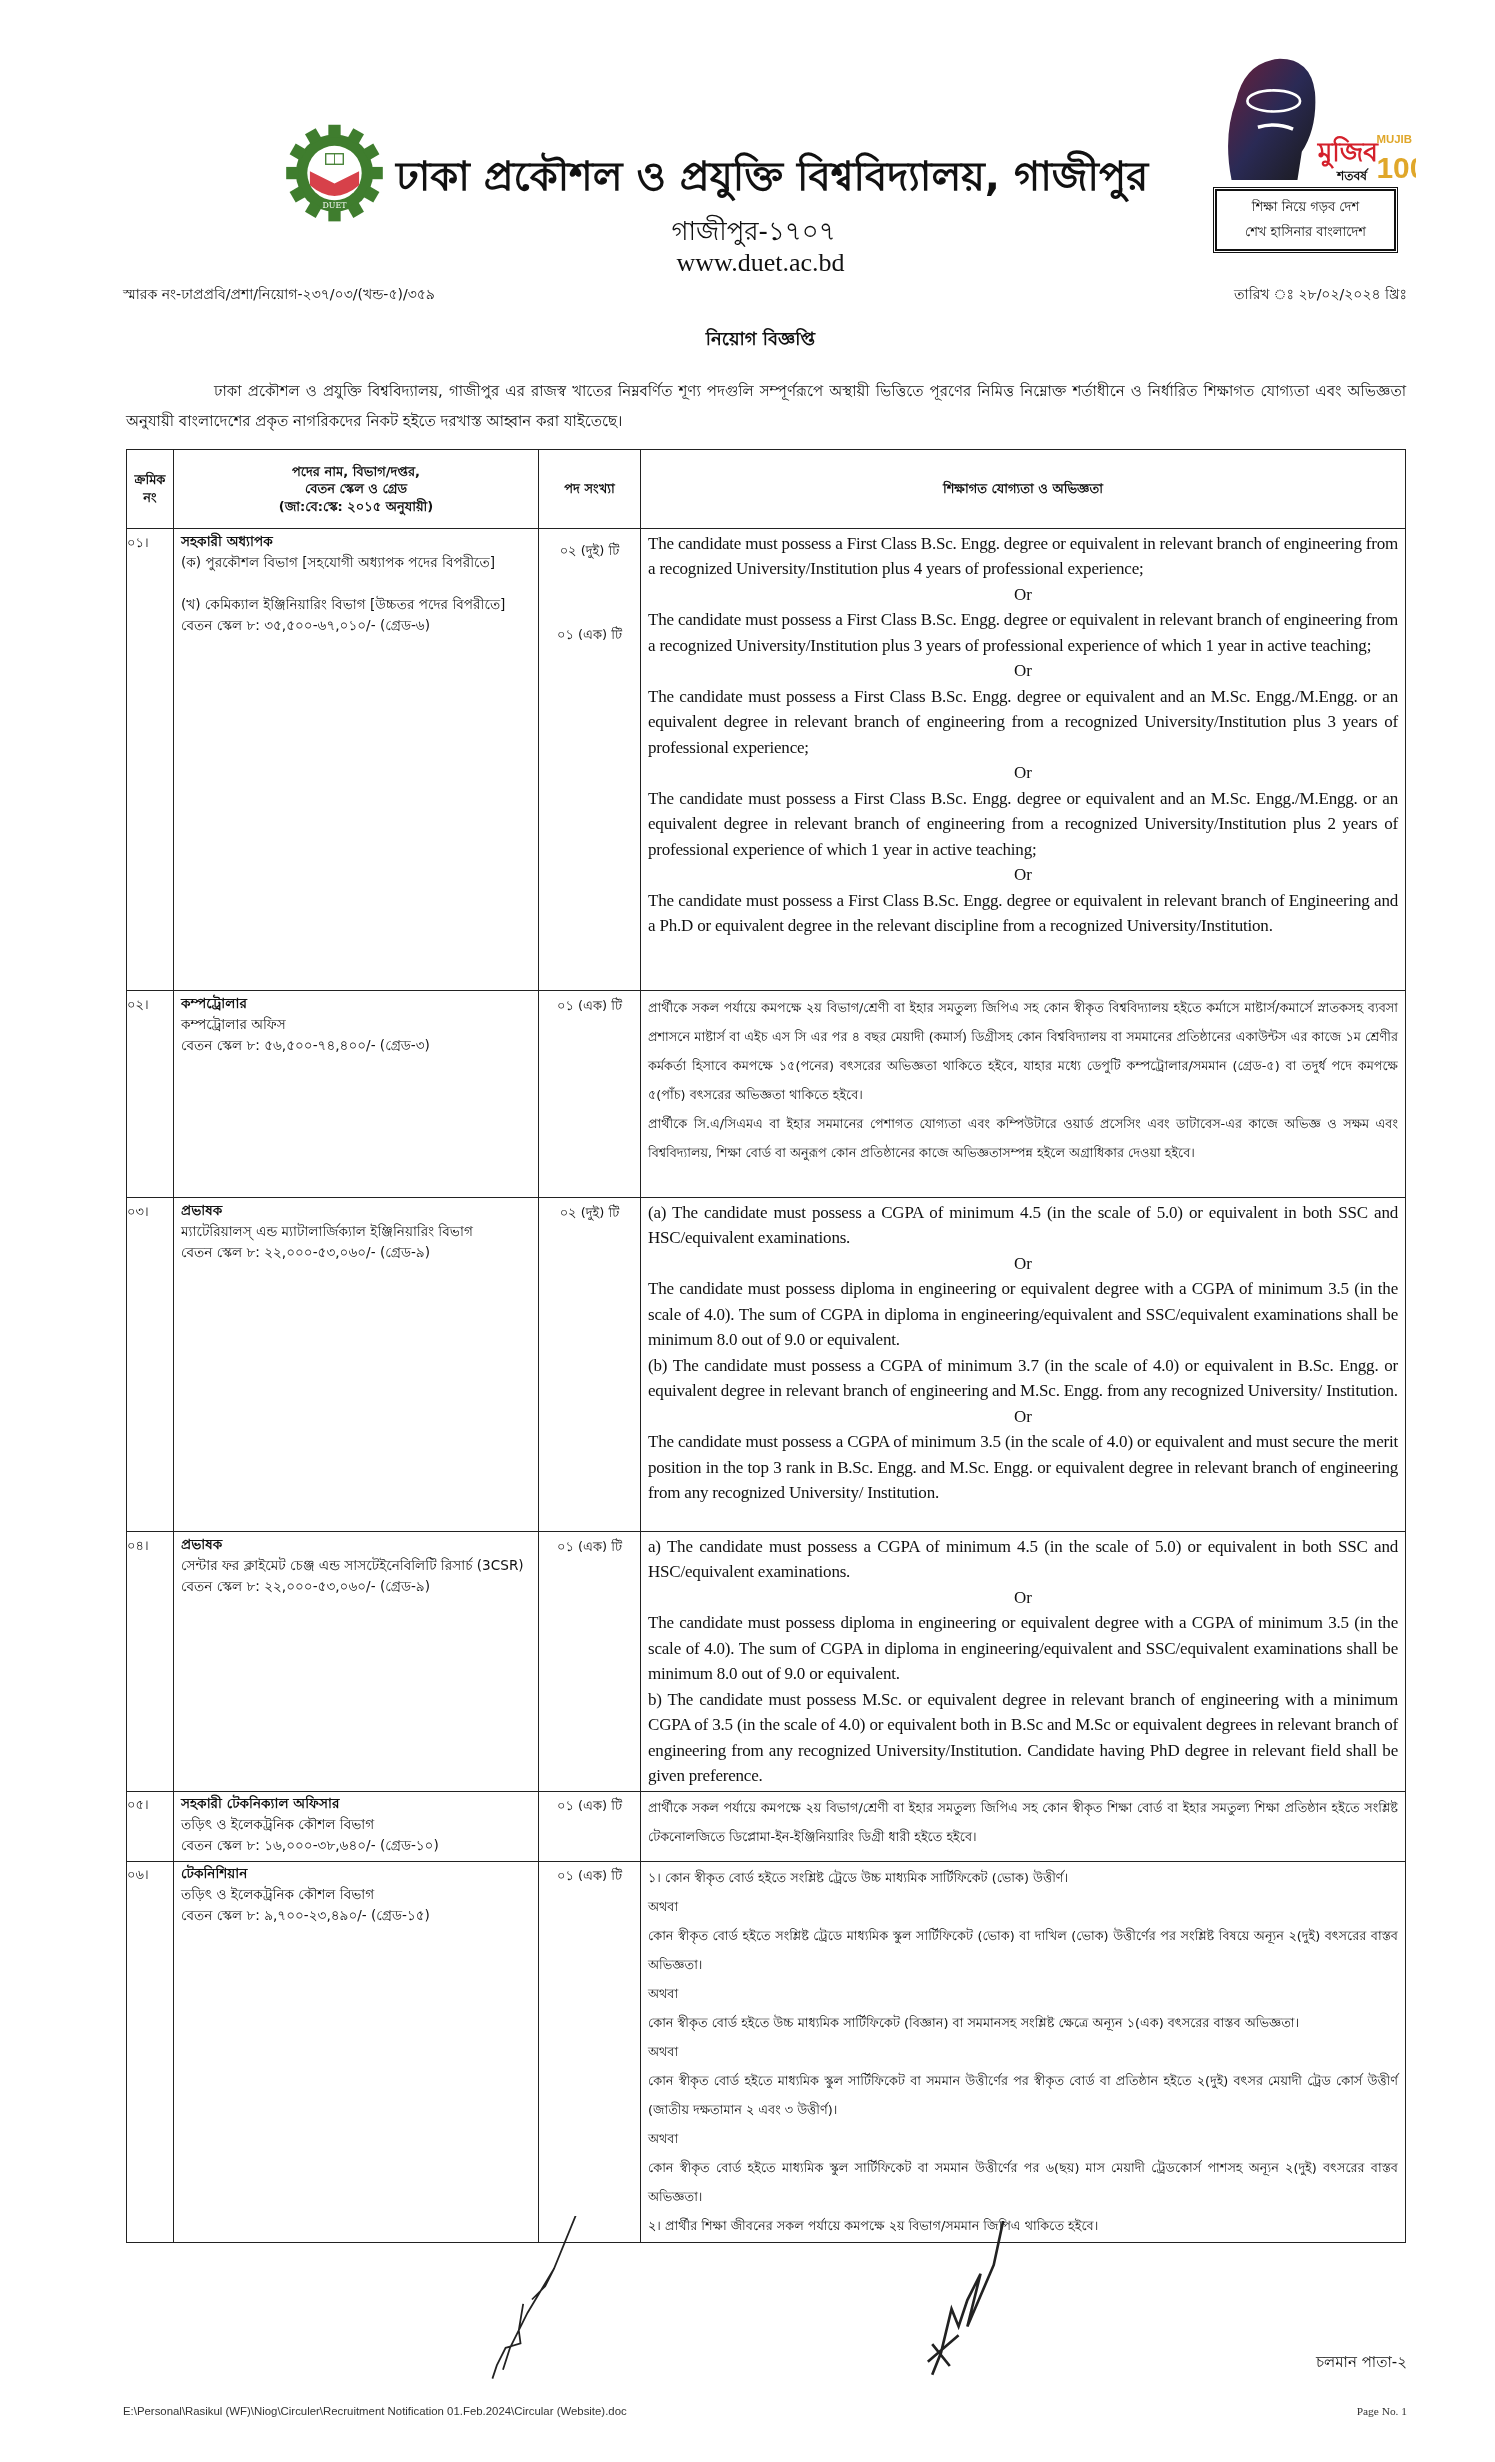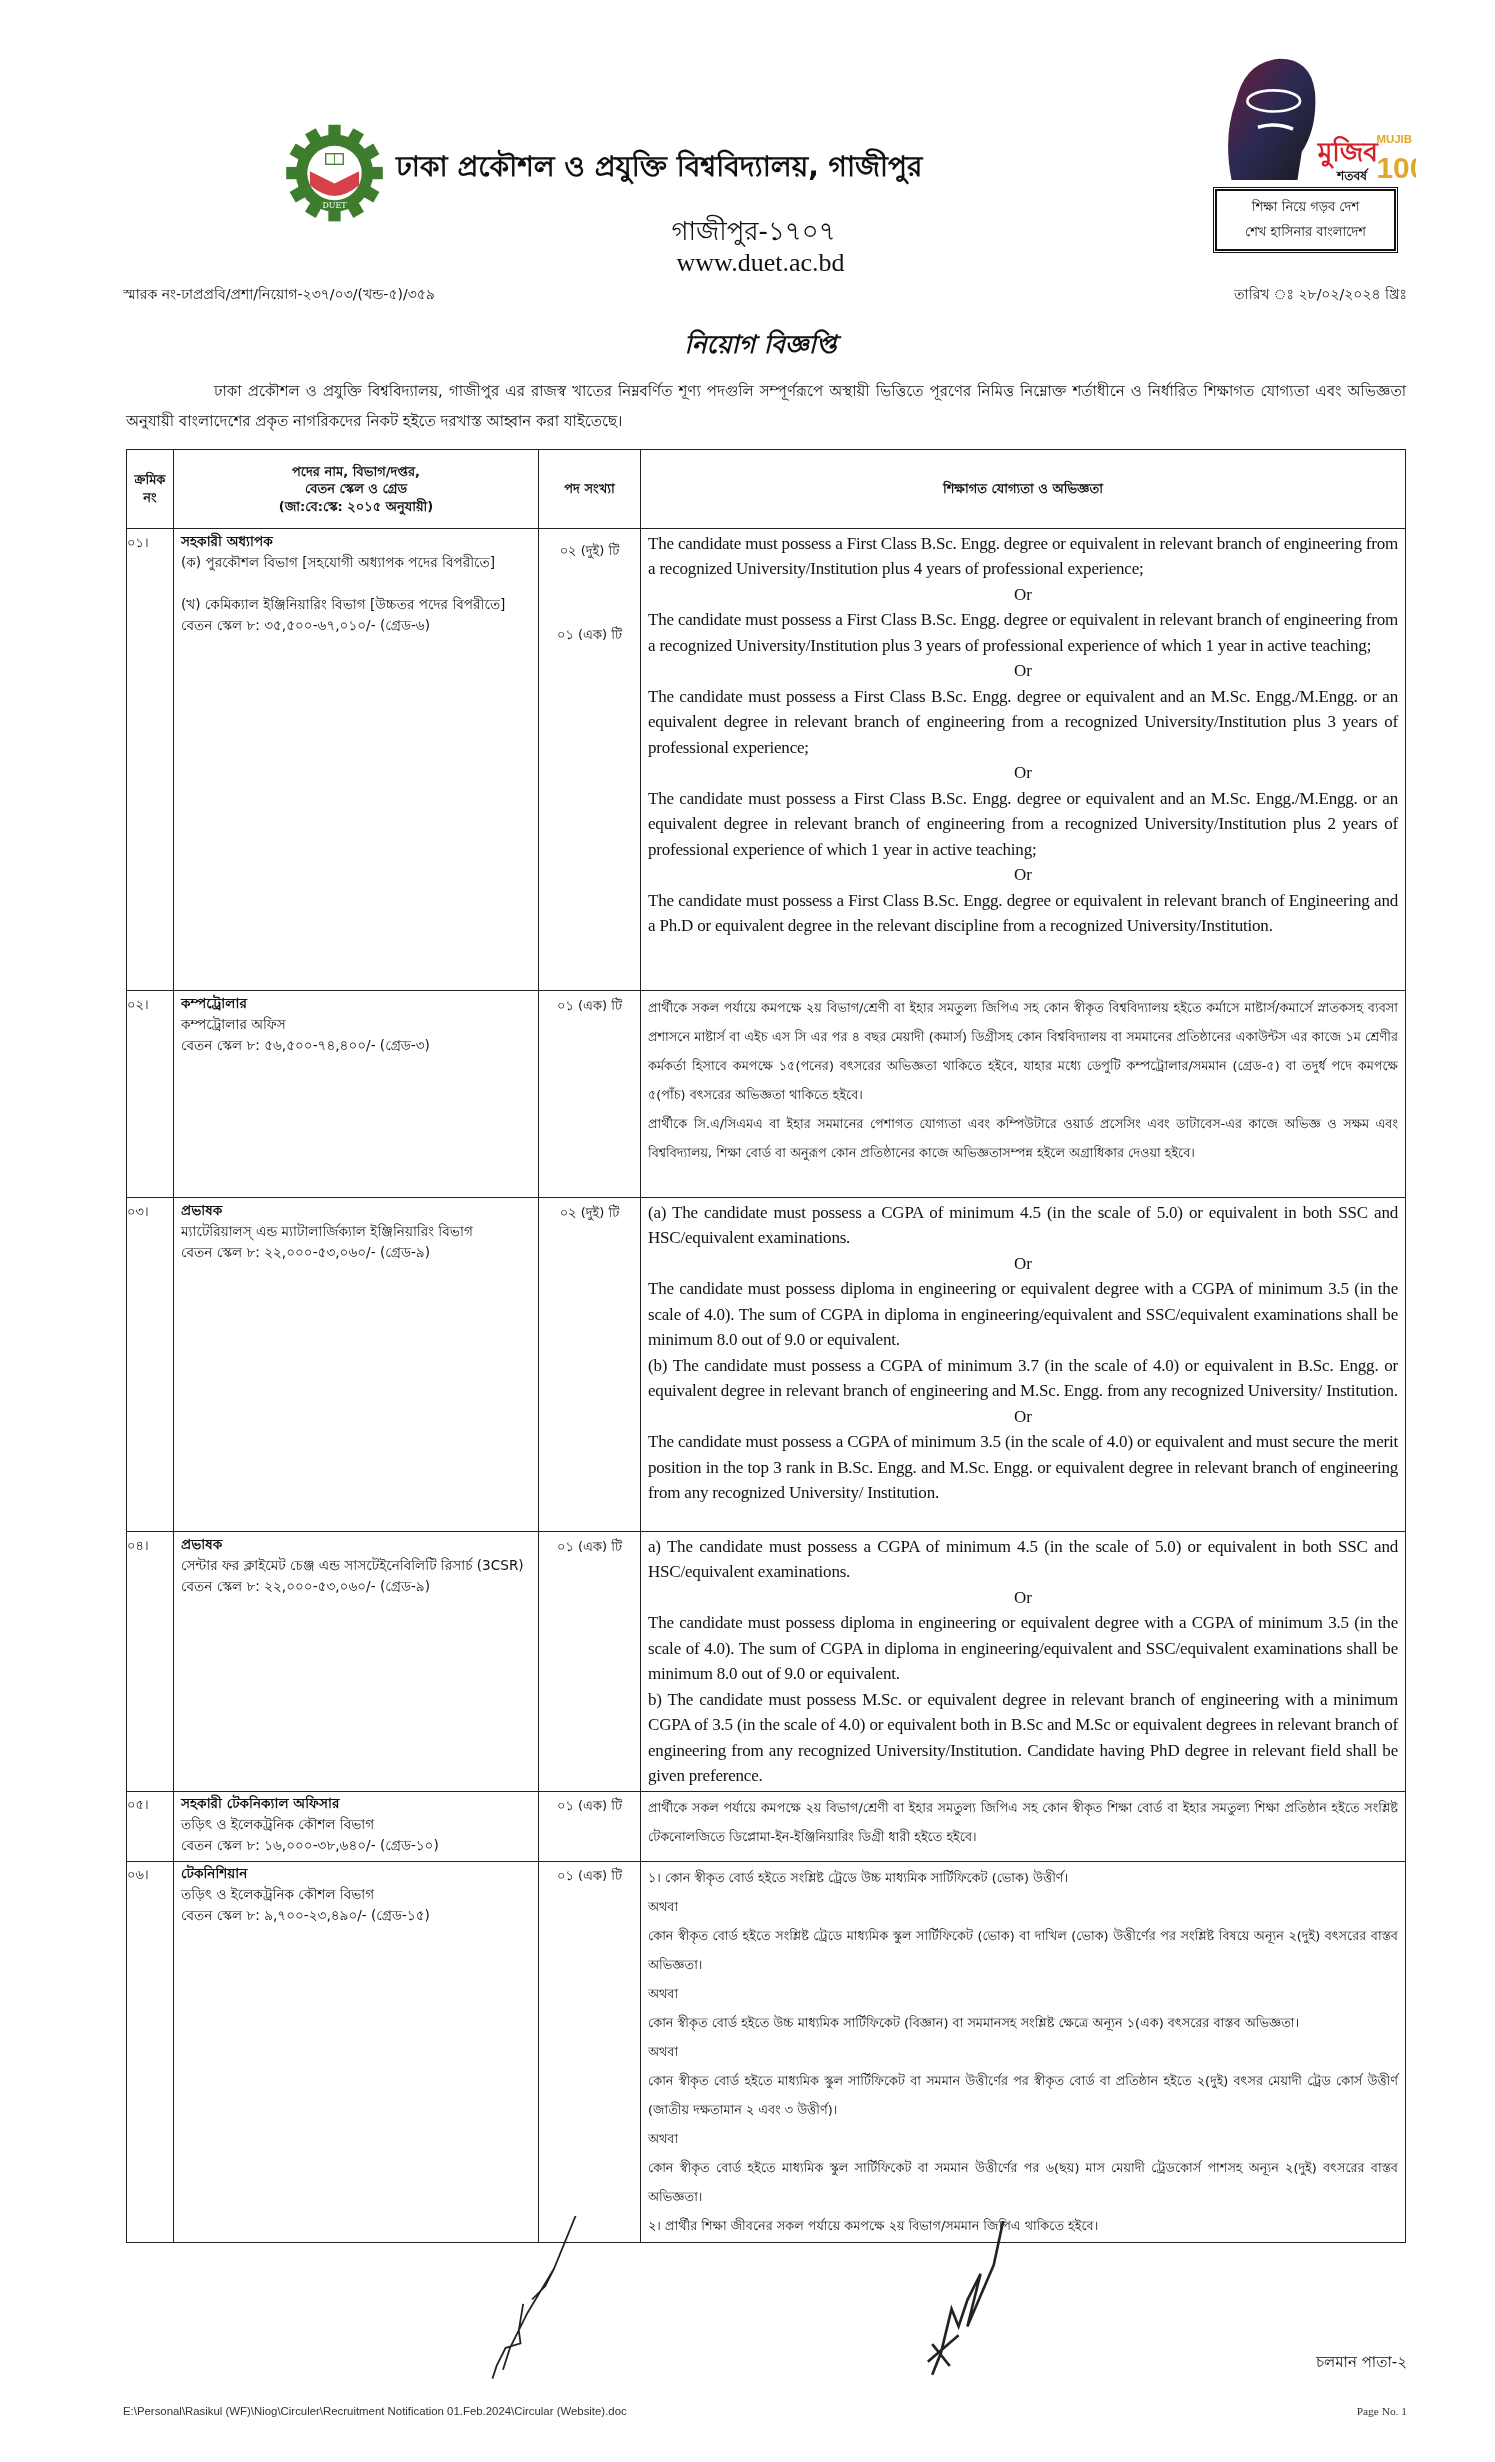--- a/index.html
+++ b/index.html
@@ -1,29 +1,29 @@
 <!DOCTYPE html>
 <html style="font-size:14px"><head>
 <meta charset="utf-8">
 <style>
   * { box-sizing: border-box; margin: 0; padding: 0; }
   html, body { width: 1495px; height: 2462px; background: #ffffff; }
   body { position: relative; font-family: "DejaVu Serif", serif; color: #111; overflow: hidden; }
 
   .logo { position: absolute; left: 286px; top: 123px; width: 97px; height: 101px; }
-  .uni-title { position: absolute; left: 396px; top: 145px; font-size: 28px; font-weight: bold; letter-spacing: 0px; white-space: nowrap; font-family: "DejaVu Sans", sans-serif; }
+  .uni-title { position: absolute; left: 396px; top: 145px; font-size: 40px; font-weight: bold; letter-spacing: 0px; white-space: nowrap; font-family: "DejaVu Sans", sans-serif; }
   .uni-sub { position: absolute; left: 0; width: 1495px; top: 211px; text-align: center; font-size: 26px; font-family: "DejaVu Sans", sans-serif; padding-left: 12px; }
   .uni-web { position: absolute; left: 0; width: 1495px; top: 248px; text-align: center; font-size: 26px; font-family: "Liberation Serif", serif; padding-left: 26px; }
 
   .mujib { position: absolute; left: 1214px; top: 48px; width: 202px; height: 141px; }
   .slogan-box { position: absolute; left: 1215px; top: 189px; width: 181px; height: 62px; border: 2.6px double #111; outline: 0.9px solid #111; outline-offset: 1.8px; text-align: center; font-family: "DejaVu Sans", sans-serif; font-size: 13px; line-height: 26px; padding-top: 2.6px; }
 
   .memo { position: absolute; left: 123px; top: 283px; font-size: 14px; font-family: "DejaVu Sans", sans-serif; }
   .date { position: absolute; right: 88px; top: 283px; font-size: 14px; font-family: "DejaVu Sans", sans-serif; }
-  .notice-title { position: absolute; left: 0; width: 1495px; top: 325px; text-align: center; font-size: 25px; font-weight: bold; font-family: "DejaVu Sans", sans-serif; padding-left: 26px; font-style: italic; }
+  .notice-title { position: absolute; left: 0; width: 1495px; top: 325px; text-align: center; font-size: 18px; font-weight: bold; font-family: "DejaVu Sans", sans-serif; padding-left: 26px; }
 
   .intro { position: absolute; left: 126px; width: 1280px; top: 376px; font-size: 15px; line-height: 30px; font-family: "DejaVu Sans", sans-serif; text-align: justify; text-indent: 88px; }
 
   table.posts { position: absolute; left: 126px; top: 449px; width: 1280px; border-collapse: collapse; border: 1.8px solid #222; }
   table.posts td, table.posts th { border: 0.9px solid #222; vertical-align: top; }
   table.posts th { font-family: "DejaVu Sans", sans-serif; font-size: 13px; font-weight: bold; line-height: 17.6px; text-align: center; vertical-align: middle; padding: 3.5px 3.5px; height: 79px; }
   table.posts tr.sep td { border-top: 1.8px solid #222; }
   .c-sl { width: 47px; text-align: left; font-family: "DejaVu Sans", sans-serif; font-size: 13px; padding-top: 3.5px; }
   .c-post { width: 365px; padding: 1.8px 7px; font-family: "DejaVu Sans", sans-serif; font-size: 13.6px; line-height: 21px; }
   .c-cnt { width: 102px; text-align: center; font-family: "DejaVu Sans", sans-serif; font-size: 13px; line-height: 21px; padding-top: 10.6px; }

